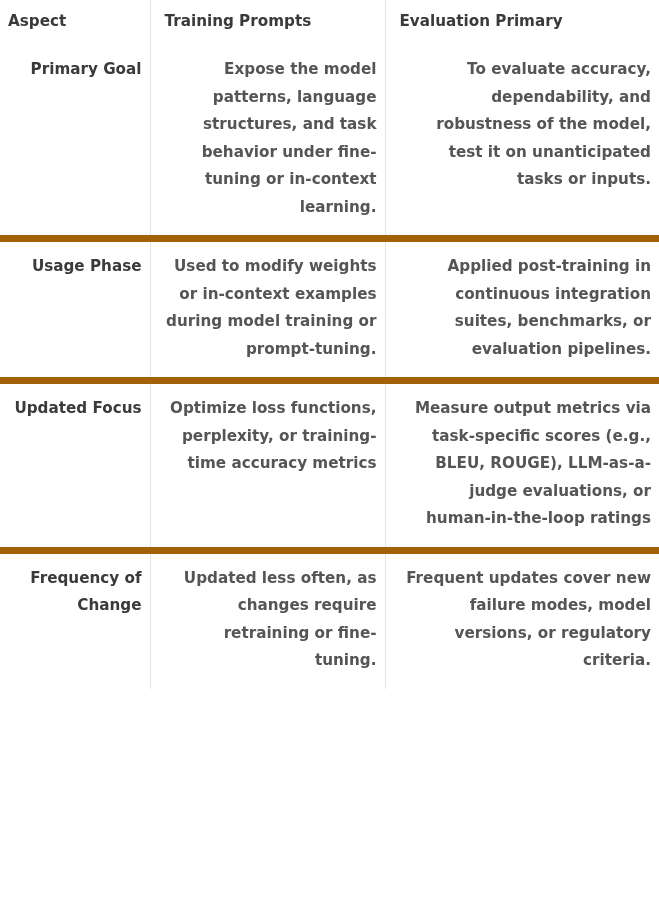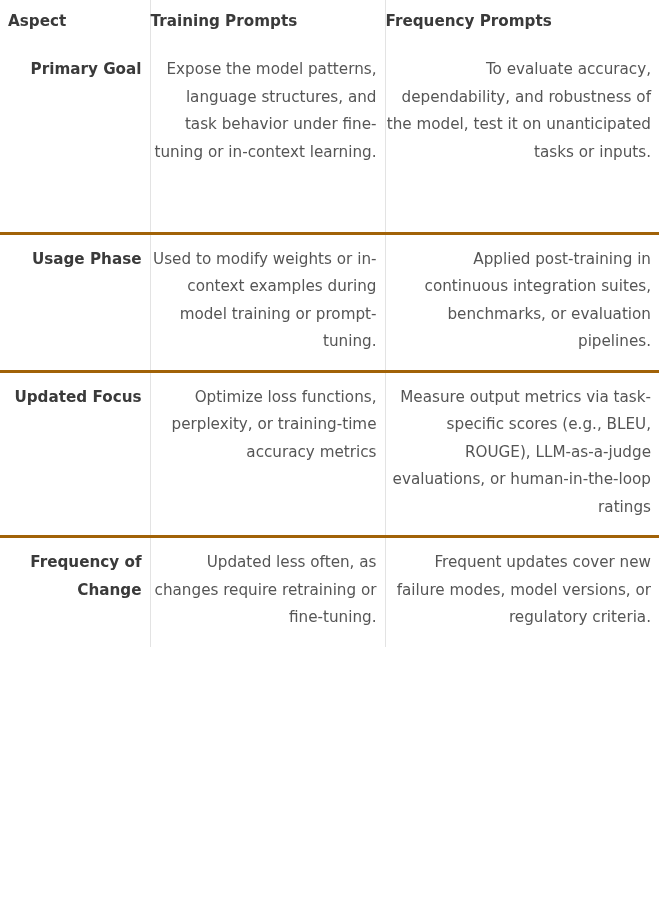--- a/index.html
+++ b/index.html
@@ -1,41 +1,41 @@
 <!DOCTYPE html>
 <html><head>
 <meta charset="utf-8">
 <style>
   html, body { margin: 0; padding: 0; background: #ffffff; }
   body { width: 659px; height: 920px; overflow: hidden; font-family: "DejaVu Sans", sans-serif; color: #4a4a4a; }
   table { border-collapse: collapse; width: 659px; table-layout: fixed; }
   col.c1 { width: 150px; }
   col.c2 { width: 235px; }
   col.c3 { width: 274px; }
-  th, td { vertical-align: top; text-align: left; padding: 0 8px; font-size: 15.2px; line-height: 27.5px; }
+  th, td { vertical-align: top; text-align: left; padding: 0 8px; font-size: 15.2px; line-height: 27.5px; font-weight: bold; }
   th { font-weight: bold; color: #3a3a3a; height: 45px; padding-top: 8px; box-sizing: border-box; }
   td { color: #555555; padding-top: 11px; padding-bottom: 14px; text-align: right; }
   td.aspect { font-weight: bold; color: #3a3a3a; }
-  th + th, td + td { border-left: 1px solid #e3e3e3; padding-left: 0; }
-  tr + tr th, tr + tr td { border-top: 3px solid #a16207; }
+  th + th, td + td { border-left: 1px solid #e3e3e3; padding-left: 14px; }
+  tr + tr th, tr + tr td { border-top: 7px solid #a16207; }
 </style>
 </head>
 <body>
 
 <table>
   <colgroup>
       <col class="c1">
       <col class="c2">
       <col class="c3">
     </colgroup>
   <thead>
     <tr>
       <th>Aspect</th>
       <th>Training Prompts</th>
-      <th>Frequency Prompts</th>
+      <th>Evaluation Primary</th>
     </tr>
   </thead>
   <tbody>
     <tr style="height:188px">
       <td class="aspect">Primary Goal</td>
       <td>Expose the model patterns, language structures, and task behavior under fine-tuning or in-context learning.</td>
       <td>To evaluate accuracy, dependability, and robustness of the model, test it on unanticipated tasks or inputs.</td>
     </tr>
     <tr style="height:134px">
       <td class="aspect">Usage Phase</td>

